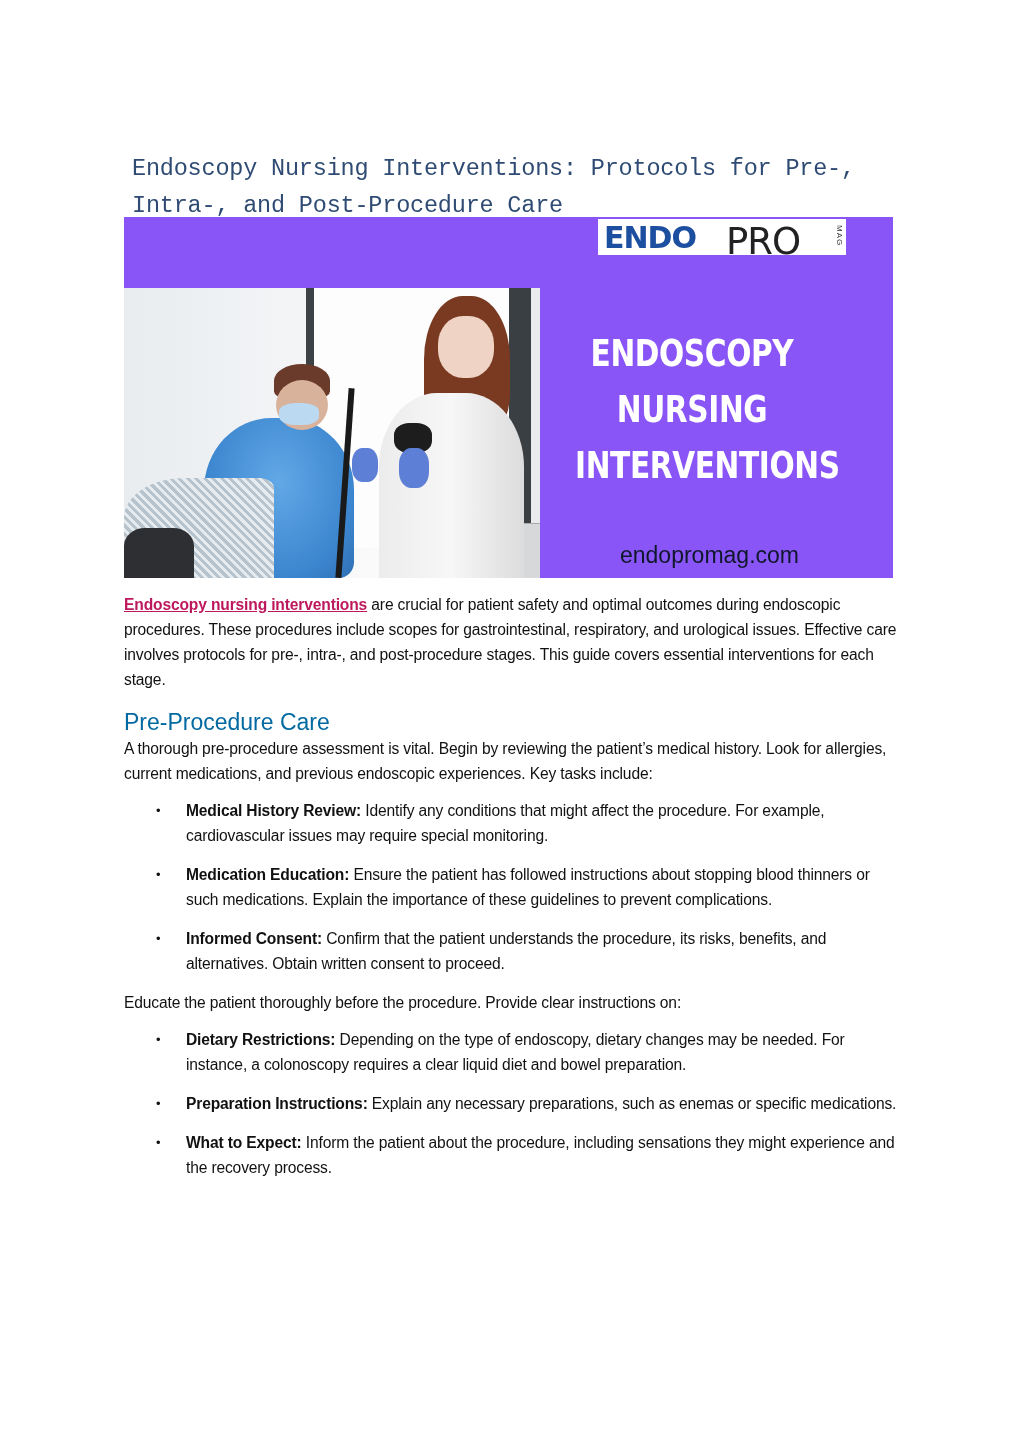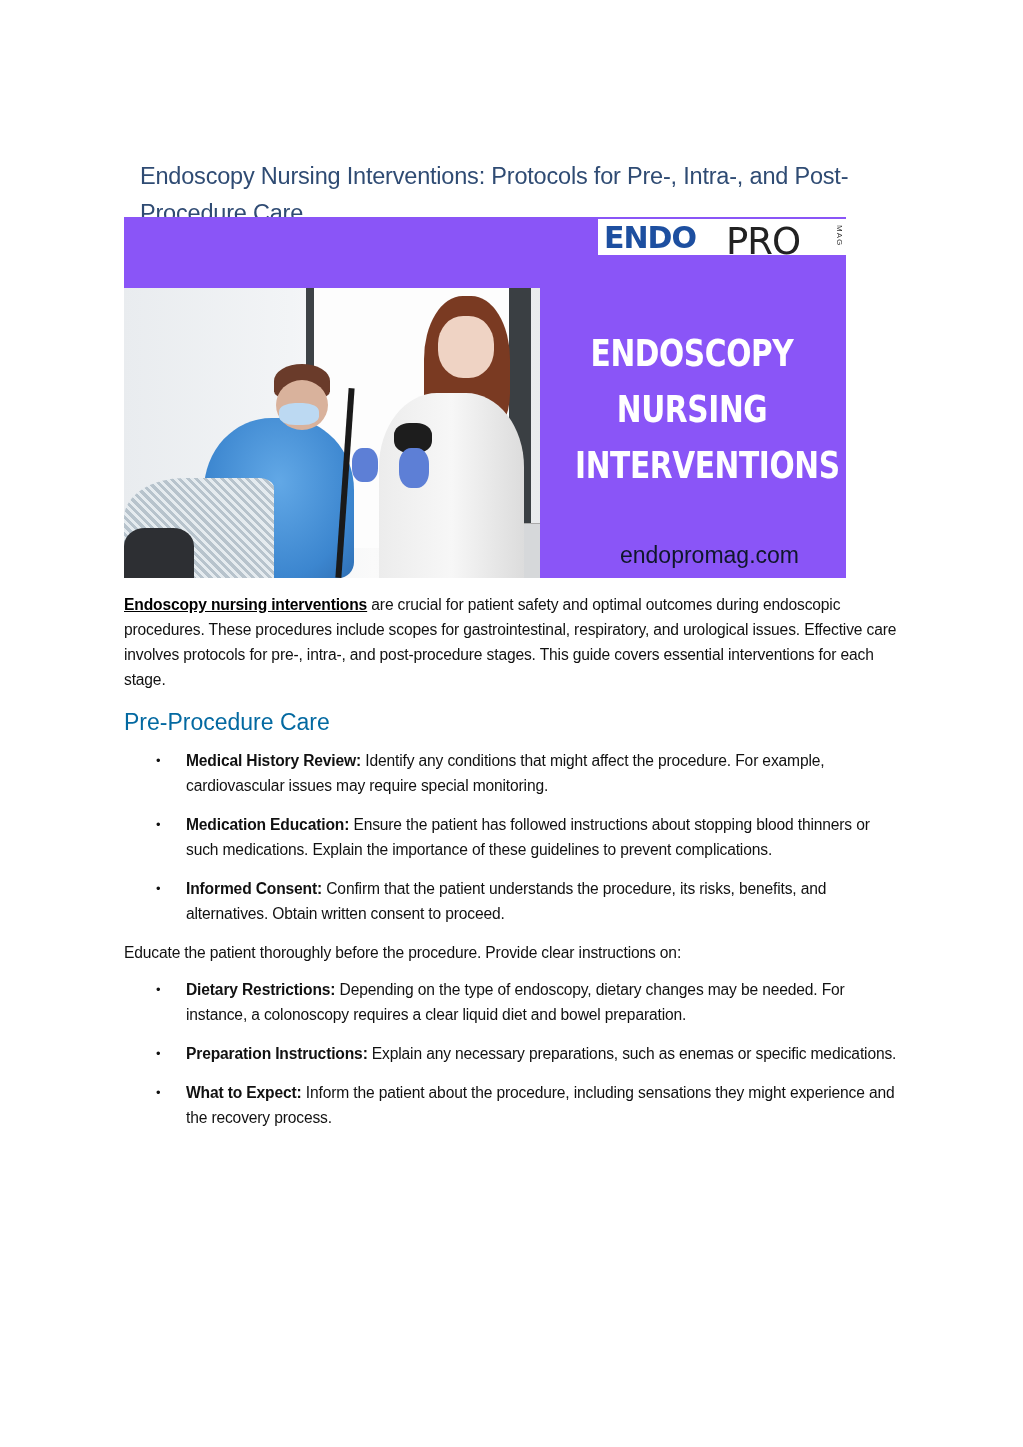--- a/index.html
+++ b/index.html
@@ -1,22 +1,22 @@
 <!DOCTYPE html>
 <html><head>
   <meta charset="utf-8">
   <style>
     html, body { margin: 0; padding: 0; background: #ffffff; }
     body { width: 1023px; height: 1447px; position: relative; overflow: hidden;
       font-family: "Liberation Sans", sans-serif; color: #111; }
     .page-title { position: absolute; left: 124px; top: 142px; width: 780px;
-      font-family: Liberation Sans, sans-serif; font-size: 23.5px; line-height: 37px;
-      color: #2f4b73; font-weight: normal; margin: 16px; letter-spacing: -0.2px; }
+      font-family: Liberation Mono, monospace; font-size: 23.5px; line-height: 37px;
+      color: #2f4b73; font-weight: normal; margin: 8px; letter-spacing: -0.2px; }
     .hero { position: absolute; left: 124px; top: 217px; width: 722px; height: 361px;
-      background: #8a55f7; overflow: hidden; }
+      background: #8a55f7; overflow: hidden; padding-left: 47px; }
     .logo-box { position: absolute; left: 474px; top: 2px; width: 248px; height: 36px; background: #fff; }
     .logo-endo { position: absolute; left: 6px; top: 1px; font-family: "DejaVu Sans", sans-serif;
       font-weight: bold; font-size: 30px; color: #1d4fa0; letter-spacing: -1px; }
     .logo-pro { position: absolute; left: 128px; top: 1px; font-family: "DejaVu Sans", sans-serif;
       font-size: 37px; color: #222; letter-spacing: -1px; }
     .logo-mag { position: absolute; right: 2px; top: 6px; font-size: 8px; color: #333;
       writing-mode: vertical-rl; letter-spacing: 1px; font-family: "Liberation Sans", sans-serif; }
     .photo { position: absolute; left: 0; top: 71px; width: 416px; height: 290px;
       background: linear-gradient(90deg, #e9ecef 0%, #f2f4f6 40%, #fafafa 60%, #e8eaec 100%); overflow: hidden; }
     .window-frame { position: absolute; left: 182px; top: 0; width: 8px; height: 290px; background: #3d4246; }
@@ -44,21 +44,21 @@
     .glove2 { position: absolute; left: 228px; top: 160px; width: 26px; height: 34px; background: #5d7fd6; border-radius: 40%; }
     .machine { position: absolute; left: 372px; top: 235px; width: 44px; height: 55px; background: #d6d8da; border: 1px solid #aaa; }
     .banner-text { position: absolute; left: 418px; top: 108px; width: 300px; text-align: center;
       font-family: "DejaVu Sans", sans-serif; font-weight: bold; color: #ffffff;
       font-size: 38px; line-height: 56px; transform: scaleX(0.78); transform-origin: center; letter-spacing: -0.5px; }
     .banner-url { position: absolute; left: 496px; top: 325px; font-family: "Liberation Sans", sans-serif;
       font-size: 23px; color: #0f172a; }
     .content { position: absolute; left: 124px; top: 592px; width: 780px;
       font-family: "Liberation Sans", sans-serif; font-size: 15.6px; line-height: 25px; color: #111; }
     .intro { margin: 0; letter-spacing: -0.15px; }
-    .intro a { color: #000000; font-weight: bold; text-decoration: underline; margin-top: 28px; }
+    .intro a { color: #be185d; font-weight: bold; text-decoration: underline; margin-top: 28px; }
     .h2 { margin: 16px 0 0 0; font-size: 23px; line-height: 28px; color: #0369a1; font-weight: normal; }
     .h3 { margin: 6px 0 0 0; font-size: 17.5px; line-height: 26px; color: #3c5a80; font-weight: normal; }
     .para { margin: 0; letter-spacing: -0.15px; }
     ul { margin: 12px 0 0 0; padding: 0 0 0 62px; list-style: none; }
     li { position: relative; margin: 0 0 14px 0; letter-spacing: -0.15px; }
     li .bullet { position: absolute; left: -30px; top: 0; font-size: 13px; }
     li b { font-weight: bold; }
     .h3.second { margin-top: 0; }
   </style>
 </head>
@@ -97,20 +97,21 @@
     <div>INTERVENTIONS</div>
   </div>
   <div class="banner-url">endopromag.com</div>
 </div>
 
 <div class="content">
   <p class="intro"><a href="#">Endoscopy nursing interventions</a><span> are crucial for patient safety and optimal outcomes during endoscopic procedures. These procedures include scopes for gastrointestinal, respiratory, and urological issues. Effective care involves protocols for pre-, intra-, and post-procedure stages. This guide covers essential interventions for each stage.</span></p>
 
   <h2 class="h2">Pre-Procedure Care</h2>
 
+  <p class="para">A thorough pre-procedure assessment is vital. Begin by reviewing the patient’s medical history. Look for allergies, current medications, and previous endoscopic experiences. Key tasks include:</p>
   <ul>
     <li><span class="bullet">•</span><b>Medical History Review:</b><span> Identify any conditions that might affect the procedure. For example, cardiovascular issues may require special monitoring.</span></li>
     <li><span class="bullet">•</span><b>Medication Education:</b><span> Ensure the patient has followed instructions about stopping blood thinners or such medications. Explain the importance of these guidelines to prevent complications.</span></li>
     <li><span class="bullet">•</span><b>Informed Consent:</b><span> Confirm that the patient understands the procedure, its risks, benefits, and alternatives. Obtain written consent to proceed.</span></li>
   </ul>
 
   <p class="para">Educate the patient thoroughly before the procedure. Provide clear instructions on:</p>
   <ul>
     <li><span class="bullet">•</span><b>Dietary Restrictions:</b><span> Depending on the type of endoscopy, dietary changes may be needed. For instance, a colonoscopy requires a clear liquid diet and bowel preparation.</span></li>
     <li><span class="bullet">•</span><b>Preparation Instructions:</b><span> Explain any necessary preparations, such as enemas or specific medications.</span></li>

